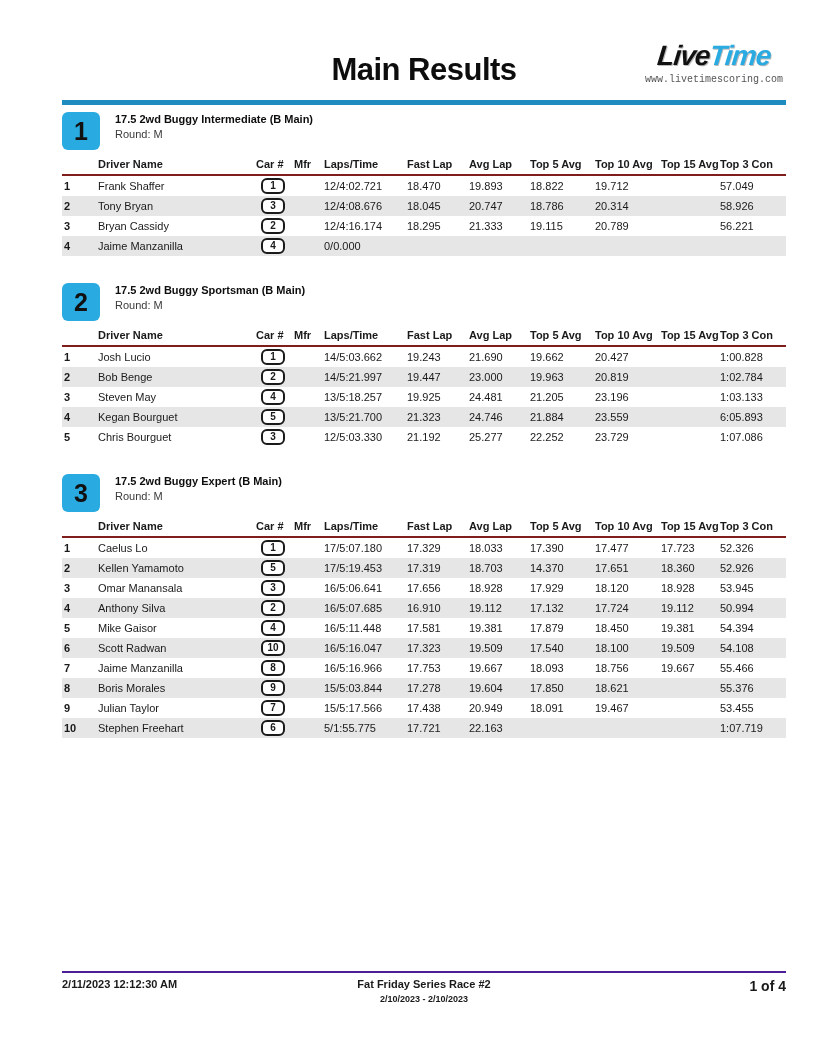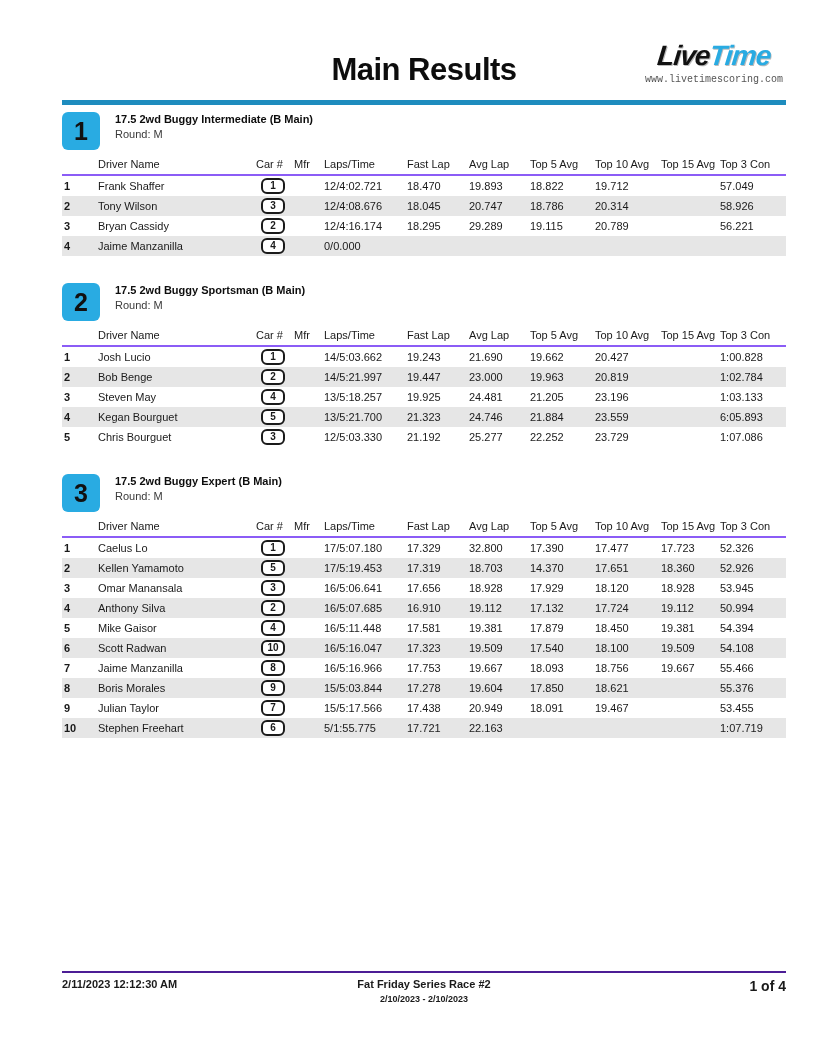--- a/index.html
+++ b/index.html
@@ -49,23 +49,23 @@
   .section-titles { margin-left: 15px; padding-top: 1px; }
   .section-title { font-size: 11px; font-weight: bold; color: #0d0d0d; }
   .section-round { font-size: 11px; color: #3a3a3a; margin-top: 3px; }
 
   
   table.results {
     width: 724px; table-layout: fixed; border-collapse: collapse;
     font-size: 11px; margin-top: 6px;
   }
   table.results thead th {
-    text-align: left; font-weight: normal; font-size: 11px;
+    text-align: left; font-weight: bold; font-size: 11px;
     padding: 2px 2px 4px 2px;
-    border-bottom: 2px solid #8b5cf6;
+    border-bottom: 2px solid #7f1d1d;
     white-space: nowrap;
   }
   table.results td {
     padding: 2px 2px; height: 20px; vertical-align: middle;
     white-space: nowrap; overflow: hidden;
   }
   table.results tbody tr:nth-child(even) { background: #e6e6e6; }
   td.pos { font-weight: bold; padding-left: 4px; }
   th.car, td.car { text-align: center; }
   .badge {
@@ -148,39 +148,39 @@
     <td>12/4:02.721</td>
     <td>18.470</td>
     <td>19.893</td>
     <td>18.822</td>
     <td>19.712</td>
     <td></td>
     <td>57.049</td>
   </tr>
             <tr>
     <td class="pos">2</td>
-    <td>Tony Wilson</td>
+    <td>Tony Bryan</td>
     <td class="car"><span class="badge">3</span></td>
     <td></td>
     <td>12/4:08.676</td>
     <td>18.045</td>
     <td>20.747</td>
     <td>18.786</td>
     <td>20.314</td>
     <td></td>
     <td>58.926</td>
   </tr>
             <tr>
     <td class="pos">3</td>
     <td>Bryan Cassidy</td>
     <td class="car"><span class="badge">2</span></td>
     <td></td>
     <td>12/4:16.174</td>
     <td>18.295</td>
-    <td>29.289</td>
+    <td>21.333</td>
     <td>19.115</td>
     <td>20.789</td>
     <td></td>
     <td>56.221</td>
   </tr>
             <tr>
     <td class="pos">4</td>
     <td>Jaime Manzanilla</td>
     <td class="car"><span class="badge">4</span></td>
     <td></td>
@@ -341,21 +341,21 @@
           </tr>
         </thead>
         <tbody>
             <tr>
     <td class="pos">1</td>
     <td>Caelus Lo</td>
     <td class="car"><span class="badge">1</span></td>
     <td></td>
     <td>17/5:07.180</td>
     <td>17.329</td>
-    <td>32.800</td>
+    <td>18.033</td>
     <td>17.390</td>
     <td>17.477</td>
     <td>17.723</td>
     <td>52.326</td>
   </tr>
             <tr>
     <td class="pos">2</td>
     <td>Kellen Yamamoto</td>
     <td class="car"><span class="badge">5</span></td>
     <td></td>

